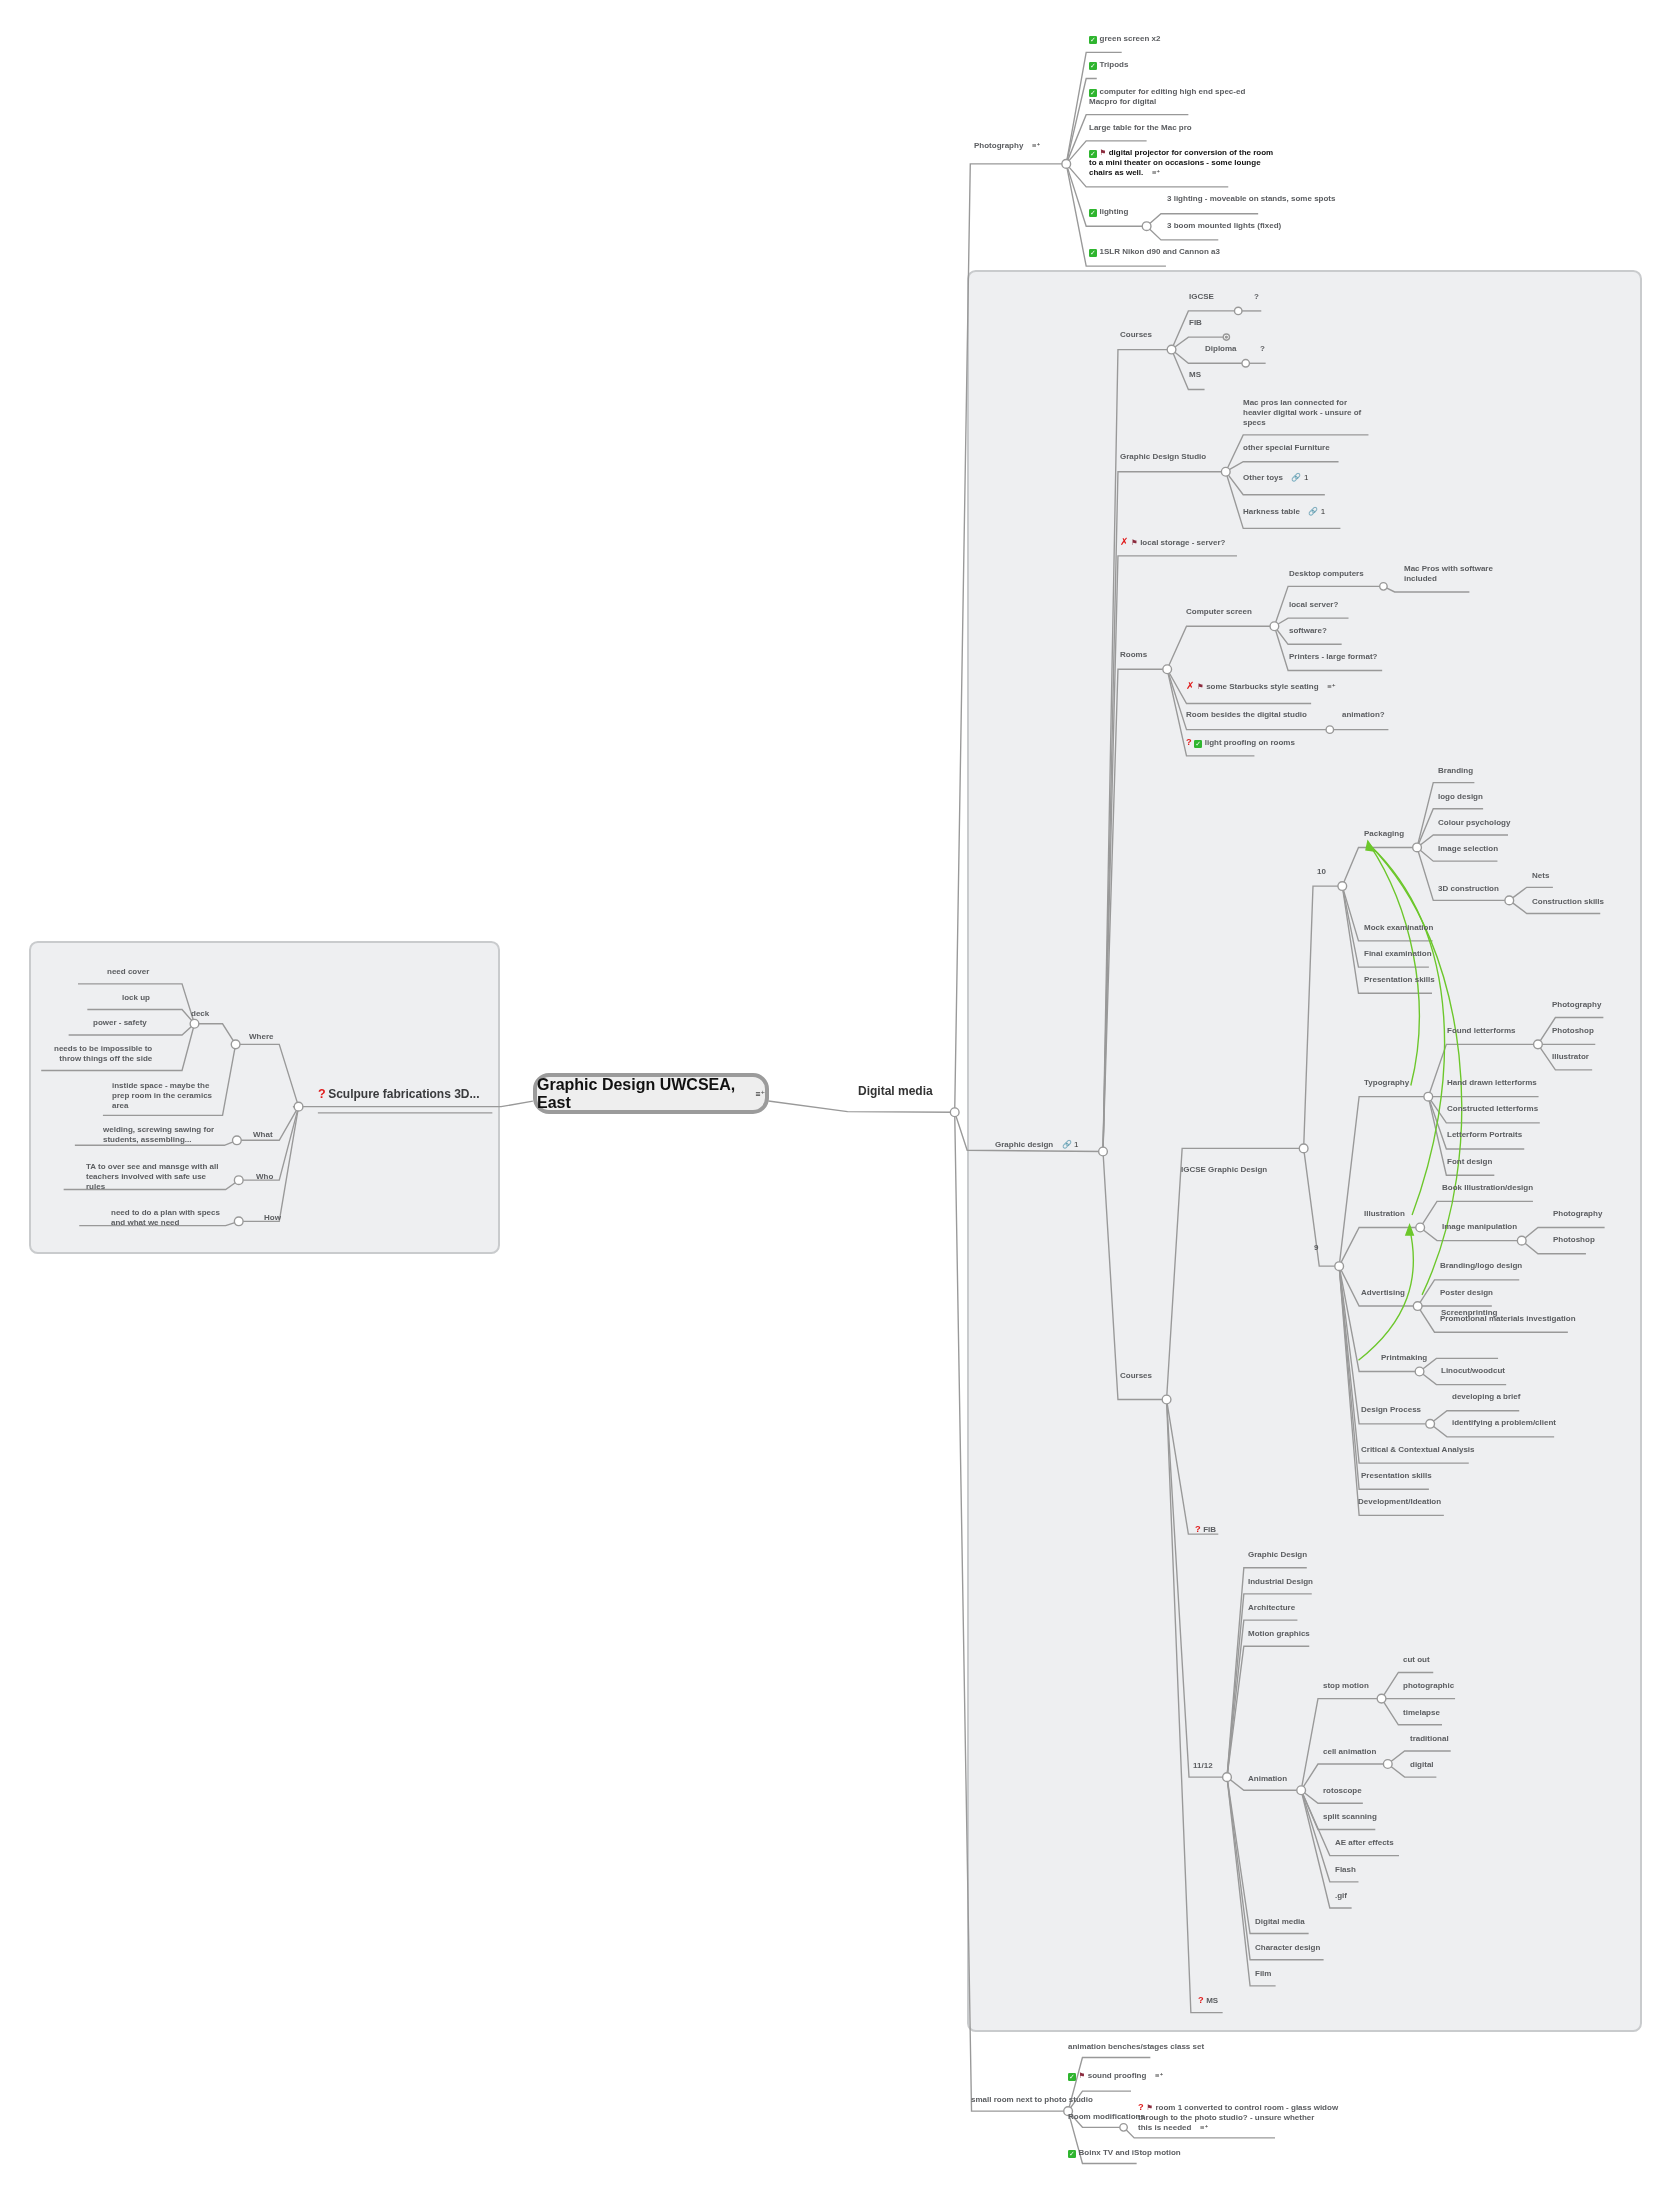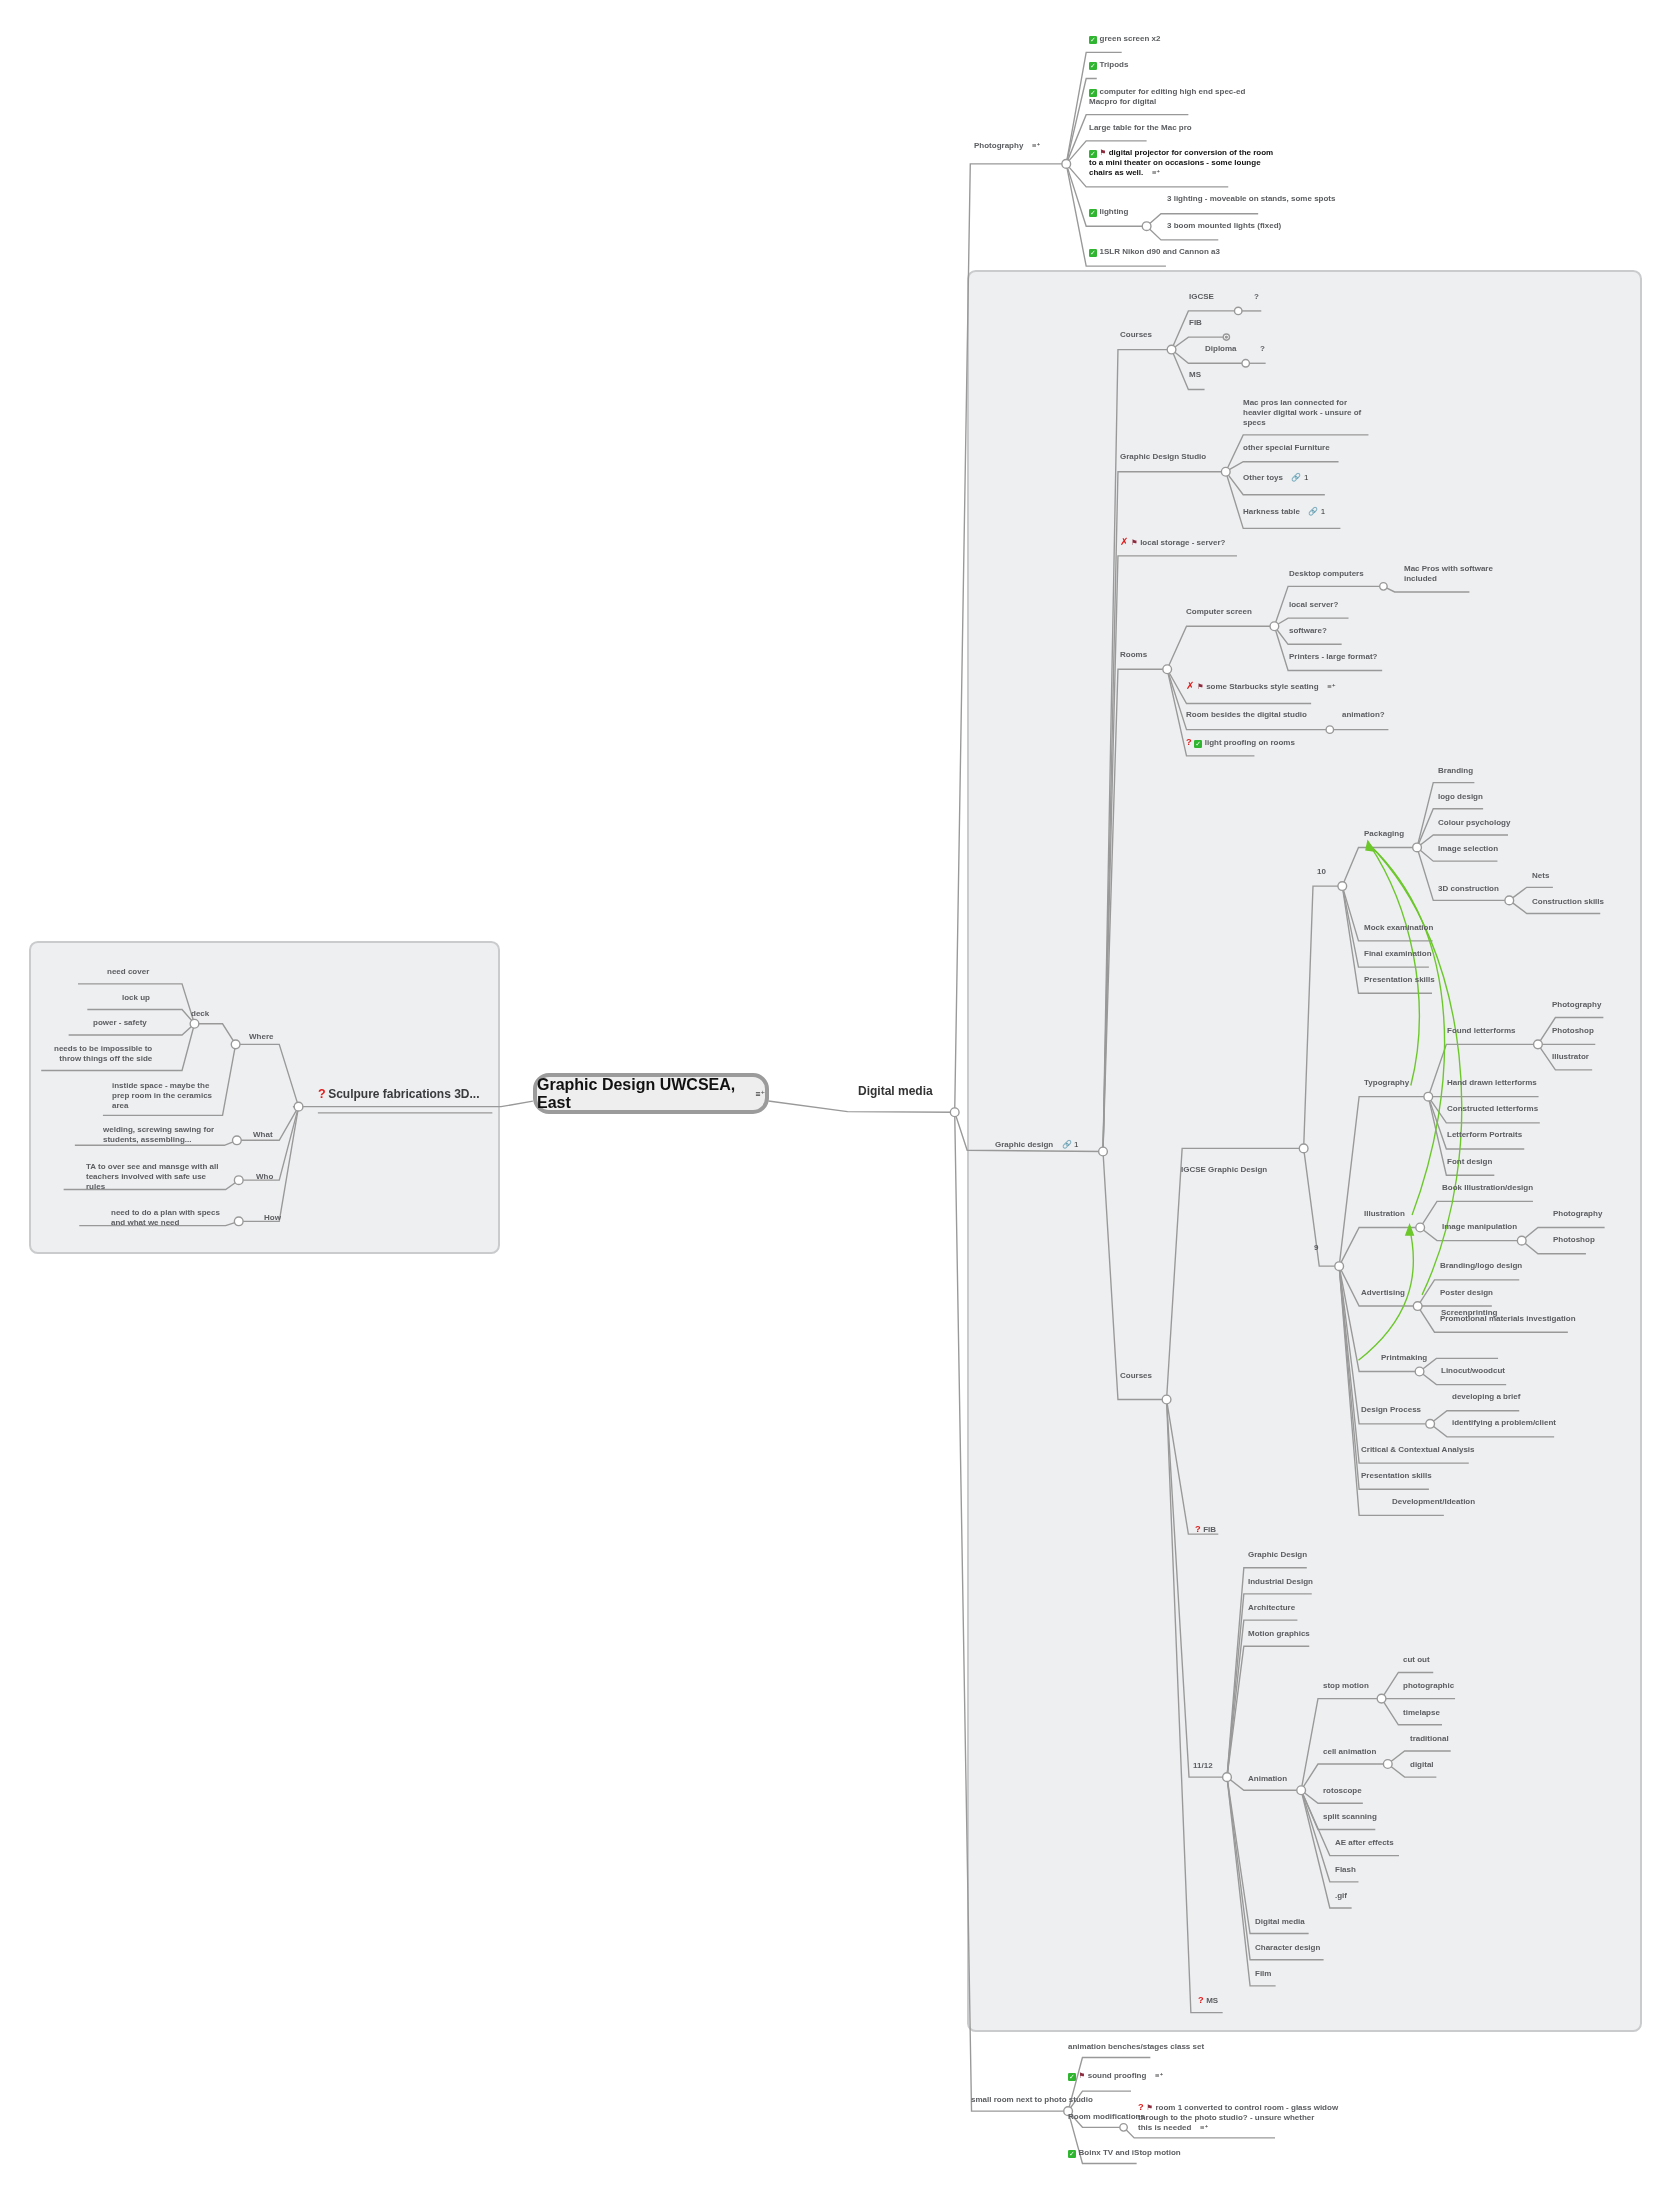--- a/index.html
+++ b/index.html
@@ -298,21 +298,21 @@
       <div class="node" style="left: 1440px; top: 1288px;"><span>Poster design</span></div>
       <div class="node" style="left: 1440px; top: 1314px;"><span>Promotional materials investigation</span></div>
       <div class="node" style="left: 1361px; top: 1353px; padding-left: 20px;"><span>Printmaking</span></div>
       <div class="node" style="left: 1441px; top: 1308px;"><span>Screenprinting</span></div>
       <div class="node" style="left: 1441px; top: 1366px;"><span>Linocut/woodcut</span></div>
       <div class="node" style="left: 1361px; top: 1405px;"><span>Design Process</span></div>
       <div class="node" style="left: 1452px; top: 1392px;"><span>developing a brief</span></div>
       <div class="node" style="left: 1452px; top: 1418px;"><span>identifying a problem/client</span></div>
       <div class="node" style="left: 1361px; top: 1445px;"><span>Critical &amp; Contextual Analysis</span></div>
       <div class="node" style="left: 1361px; top: 1471px;"><span>Presentation skills</span></div>
-      <div class="node" style="left: 1361px; top: 1497px; padding-left: 31px;"><span>Development/Ideation</span></div>
+      <div class="node" style="left: 1327px; top: 1497px; padding-left: 31px;"><span>Development/Ideation</span></div>
       <div class="node" style="left: 1195px; top: 1524px;"><span class="mk mk-q">?</span><span>FIB</span></div>
       <div class="node" style="left: 1193px; top: 1761px;"><span>11/12</span></div>
       <div class="node" style="left: 1248px; top: 1550px;"><span>Graphic Design</span></div>
       <div class="node" style="left: 1248px; top: 1577px;"><span>Industrial Design</span></div>
       <div class="node" style="left: 1248px; top: 1603px;"><span>Architecture</span></div>
       <div class="node" style="left: 1248px; top: 1629px;"><span>Motion graphics</span></div>
       <div class="node" style="left: 1248px; top: 1774px;"><span>Animation</span></div>
       <div class="node" style="left: 1323px; top: 1681px;"><span>stop motion</span></div>
       <div class="node" style="left: 1403px; top: 1655px;"><span>cut out</span></div>
       <div class="node" style="left: 1403px; top: 1681px;"><span>photographic</span></div>

